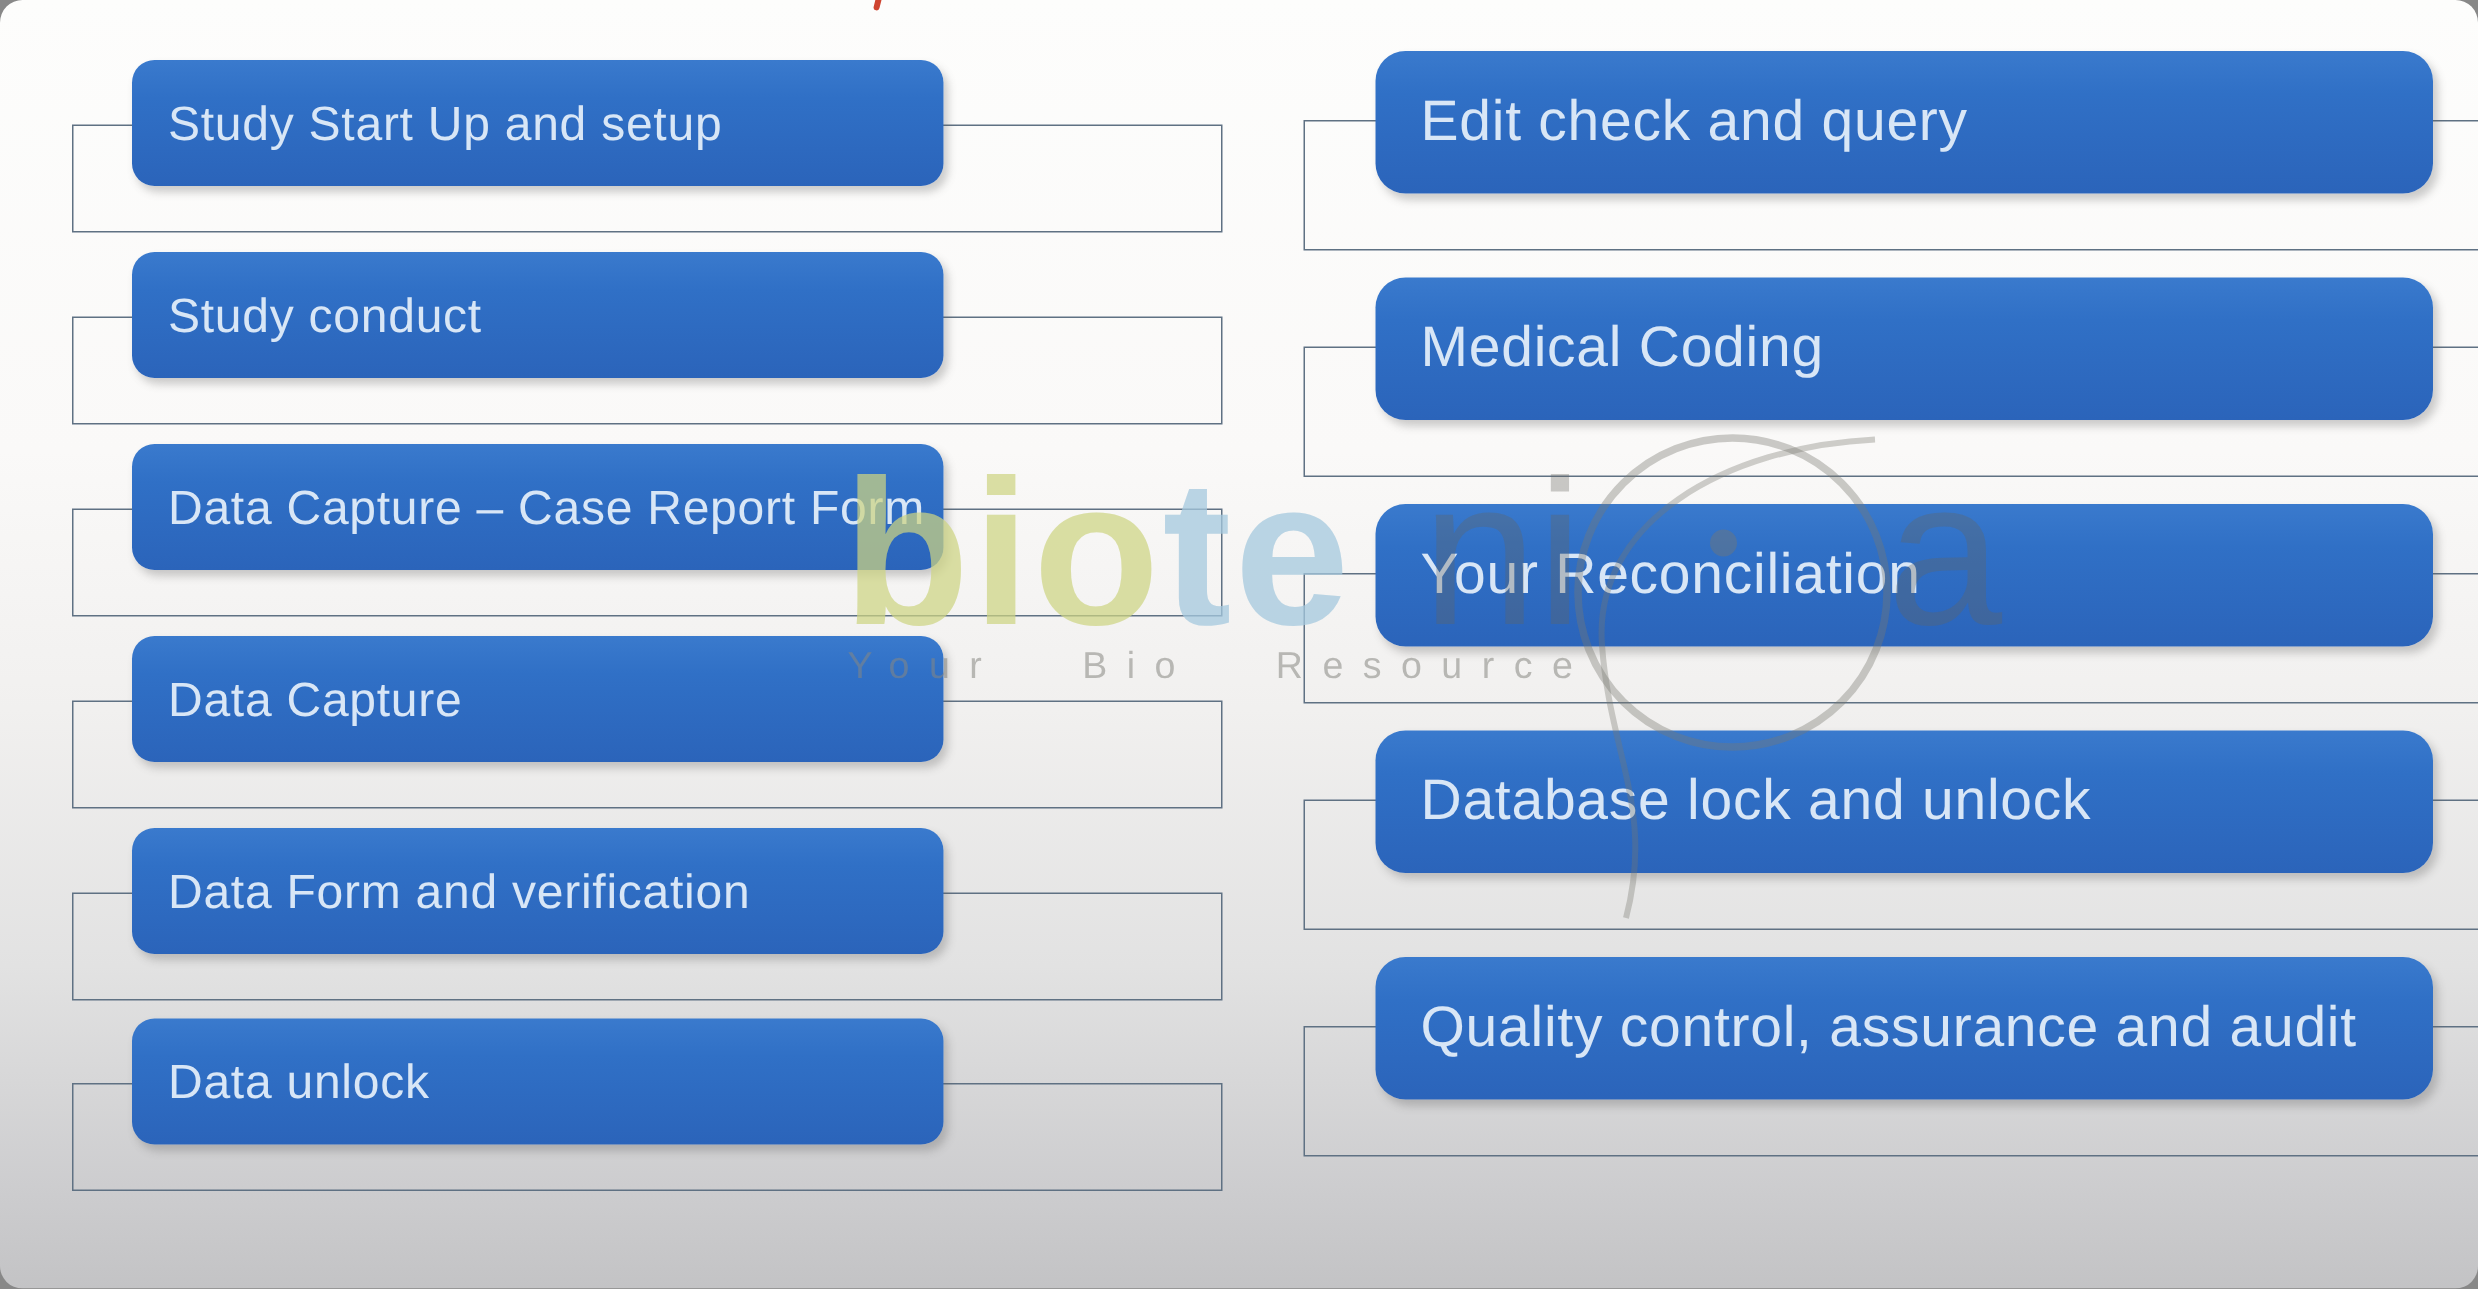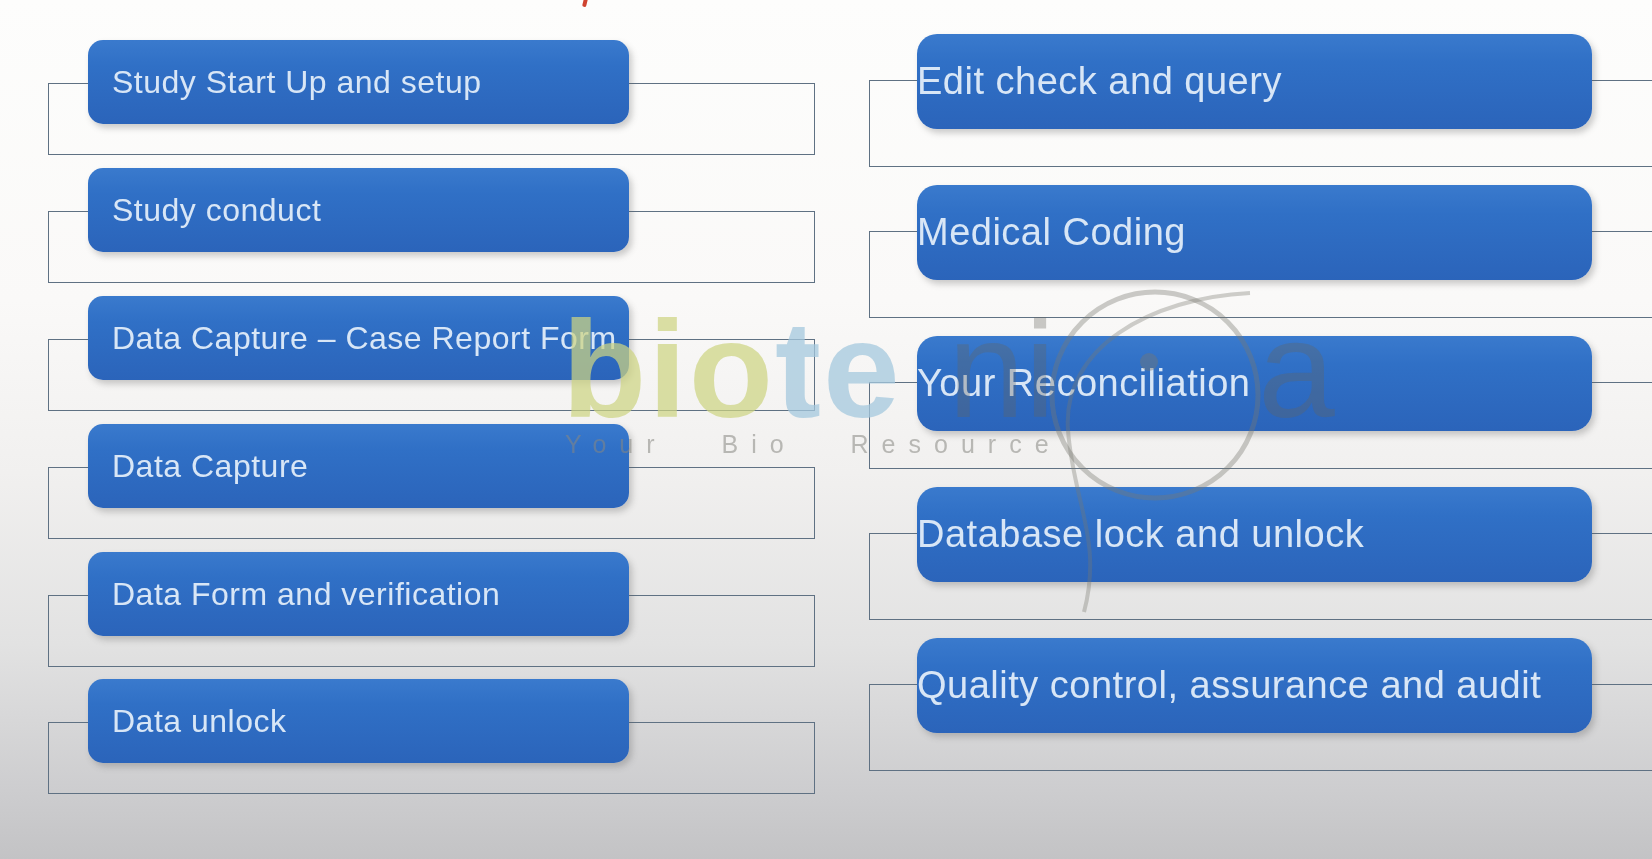--- a/index.html
+++ b/index.html
@@ -2,20 +2,21 @@
 <html><head>
 <meta charset="utf-8">
 <style>
   html,body{margin:0;padding:0;background:#888;}
   #slide{
     position:relative;
     width:1652px;height:859px;
     overflow:hidden;
     background:linear-gradient(180deg,#fdfdfc 0%,#faf9f8 35%,#f1f0ef 55%,#e2e2e2 75%,#cdcdcf 92%,#c3c3c5 100%);
     font-family:"Liberation Sans",sans-serif;
+    border-radius:15px;
   }
 
   
   .outline{
     position:absolute;
     border:1.6px solid #5f7183;
     background:transparent;
     z-index:1;
   }
   .l-group .outline{
@@ -41,20 +42,21 @@
     top:var(--t);
     border-radius:15px;
     font-size:32px;
     padding-left:24px;
   }
   .r-group .box{
     left:917px;width:675px;height:95px;
     top:var(--t);
     border-radius:20px;
     font-size:38px;
+    padding-left:30px;
   }
   .box span{white-space:nowrap;letter-spacing:.5px;}
 
   
   .wm{position:absolute;z-index:3;pointer-events:none;}
   #wm-logo{
     left:562px;top:300px;
     font-size:138px;font-weight:700;line-height:1;
     letter-spacing:2px;
   }

